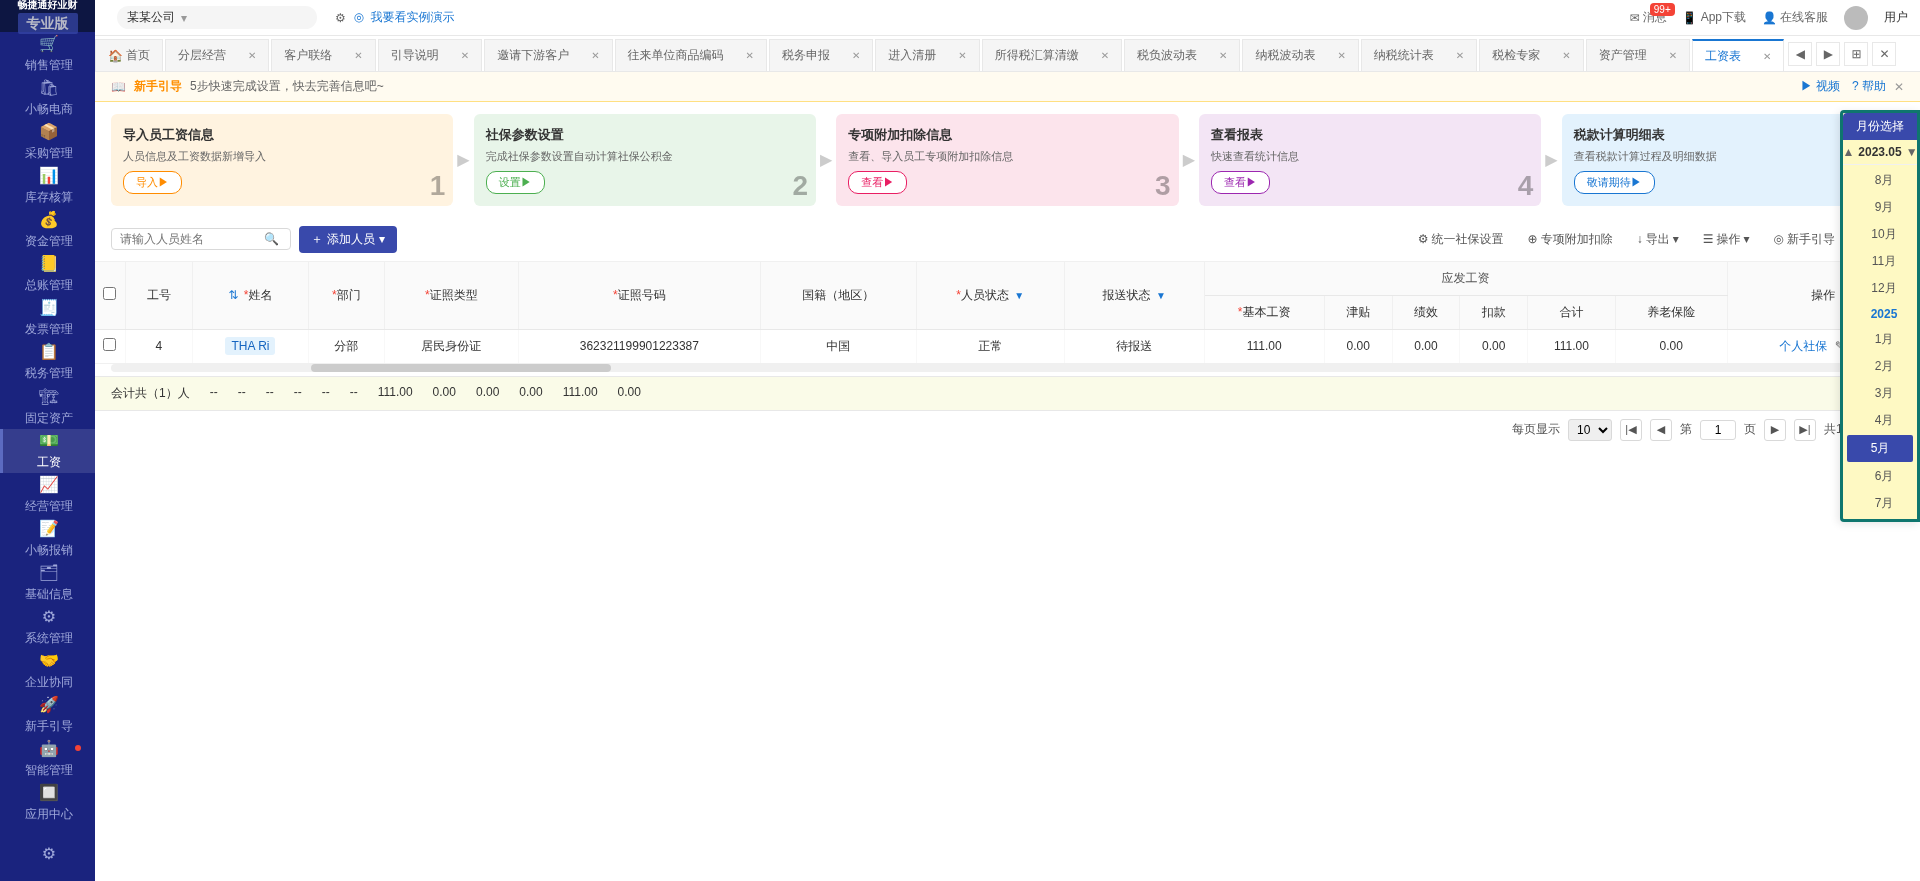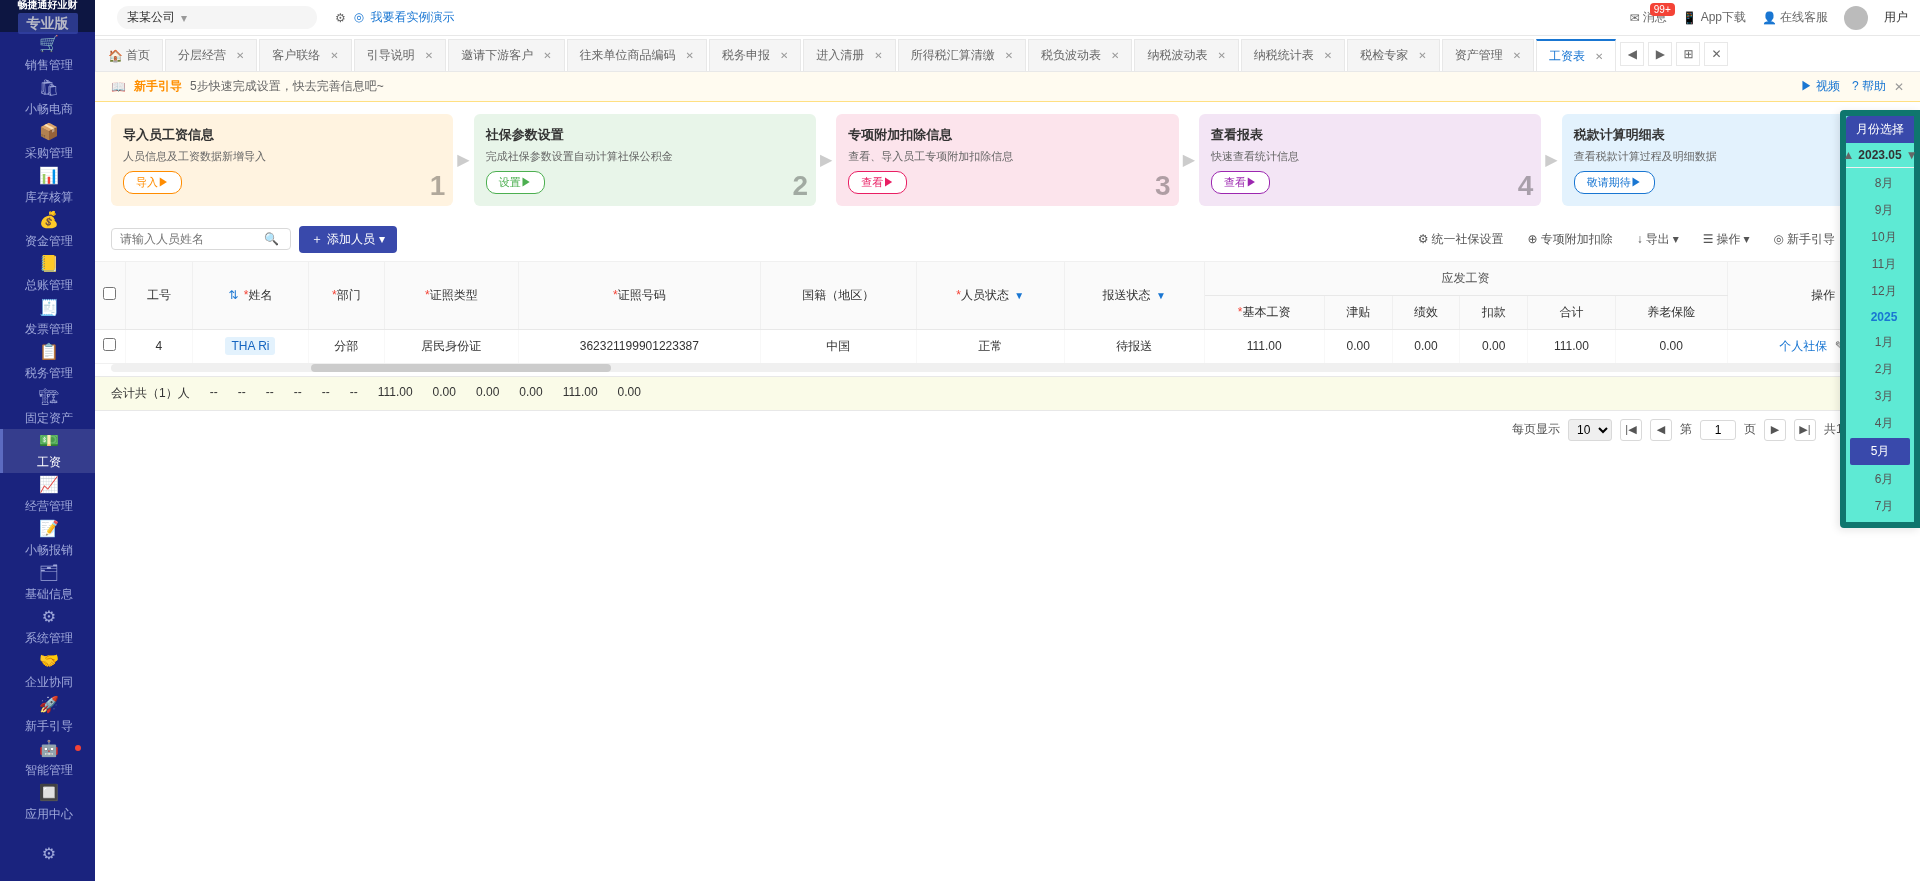--- a/index.html
+++ b/index.html
@@ -118,21 +118,21 @@
       border-bottom: 1px solid #e8e8e8;
       display: flex;
       align-items: flex-end;
       overflow: hidden;
     }
     .tab-item {
       height: 32px;
       padding: 0 12px;
       display: flex;
       align-items: center;
-      gap: 8px;
+      gap: 20px;
       cursor: pointer;
       color: #666;
       font-size: 12px;
       border: 1px solid #e8e8e8;
       border-bottom: none;
       background: #f5f5f5;
       margin-right: 2px;
       white-space: nowrap;
     }
     .tab-item.active {
@@ -390,22 +390,22 @@
       position: absolute;
       left: 200px;
     }
 
     
     .month-panel {
       position: fixed;
       right: 0;
       top: 110px;
       width: 80px;
-      background: #5eead4;
-      border: 6px solid #0f766e;
+      background: #fef9c3;
+      border: 3px solid #0f766e;
       border-radius: 4px 0 0 4px;
       box-shadow: -2px 2px 8px rgba(0,0,0,0.1);
       z-index: 200;
     }
     .month-panel-title {
       background: #3949ab;
       color: #fff;
       text-align: center;
       padding: 5px;
       font-size: 11px;

